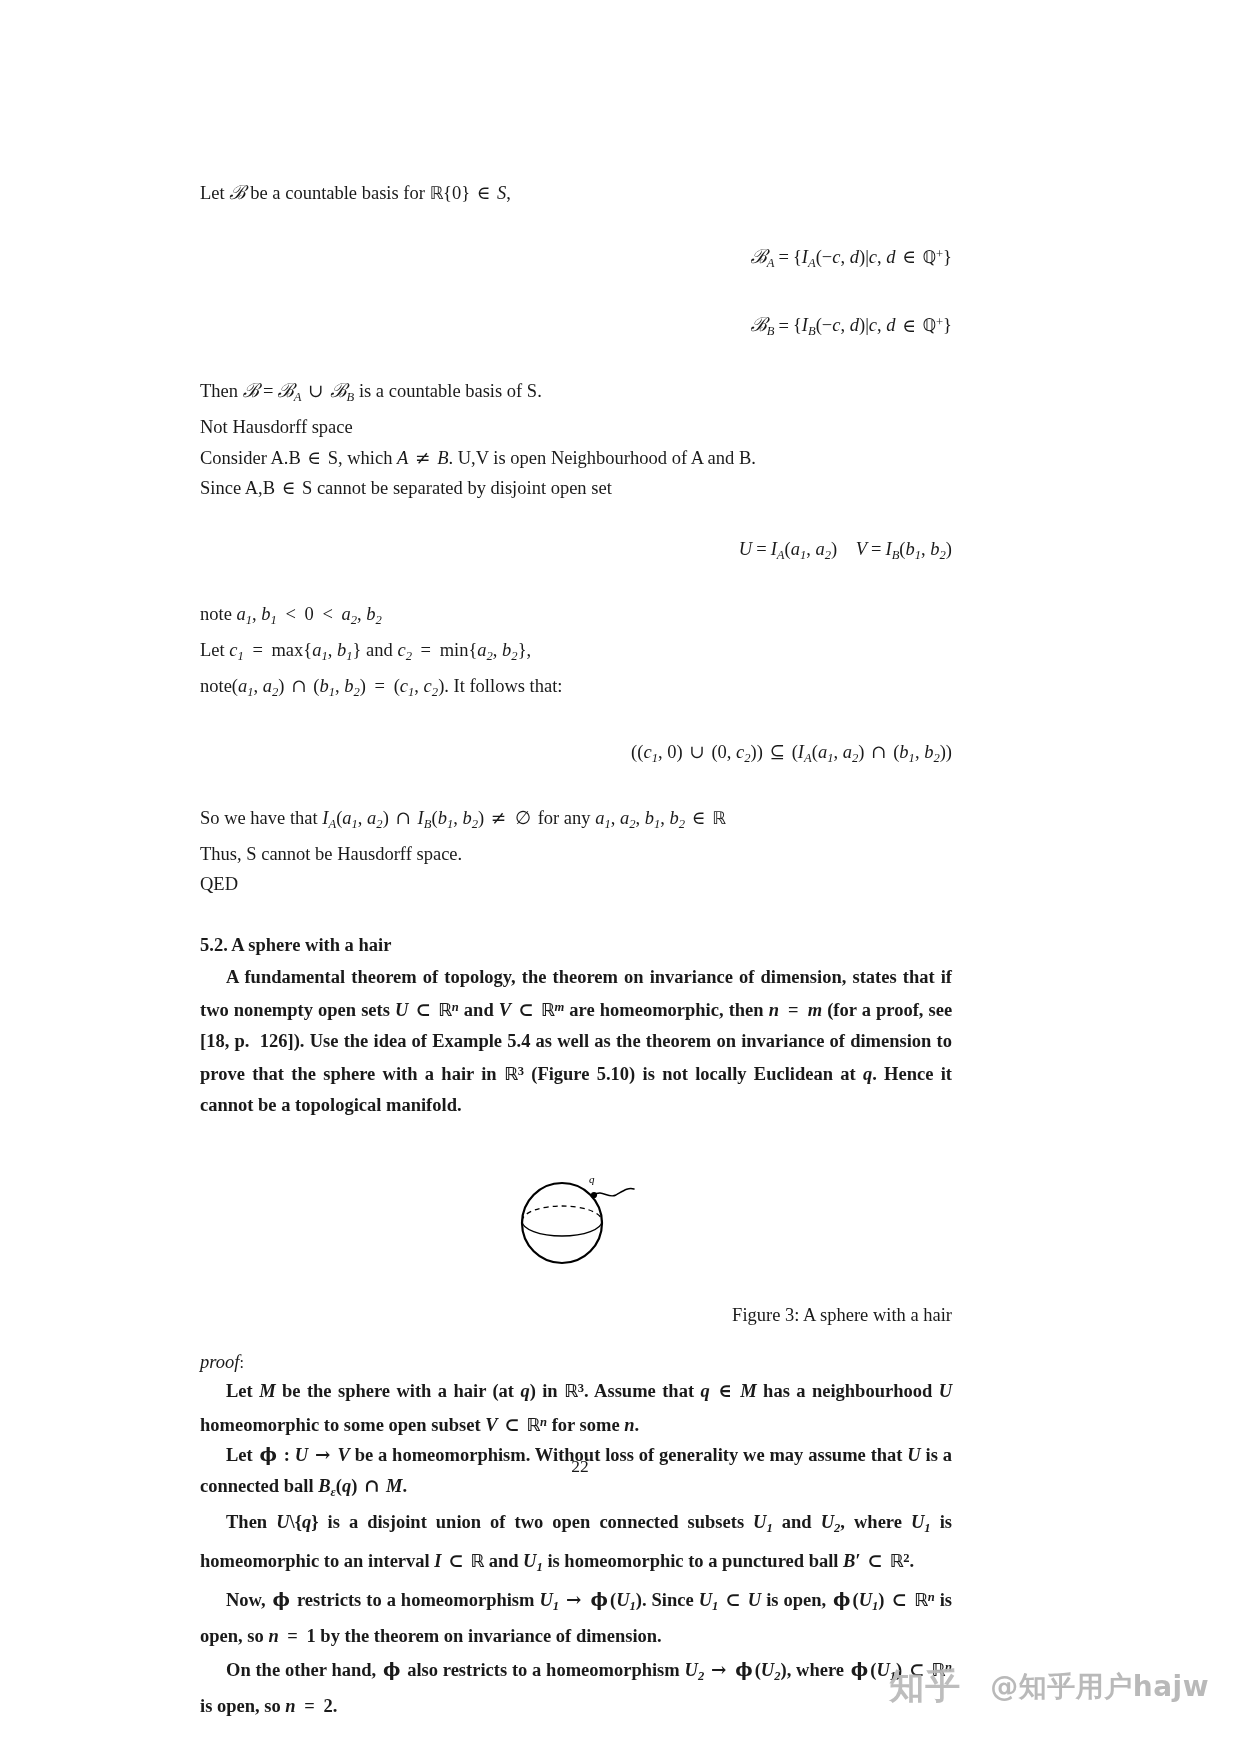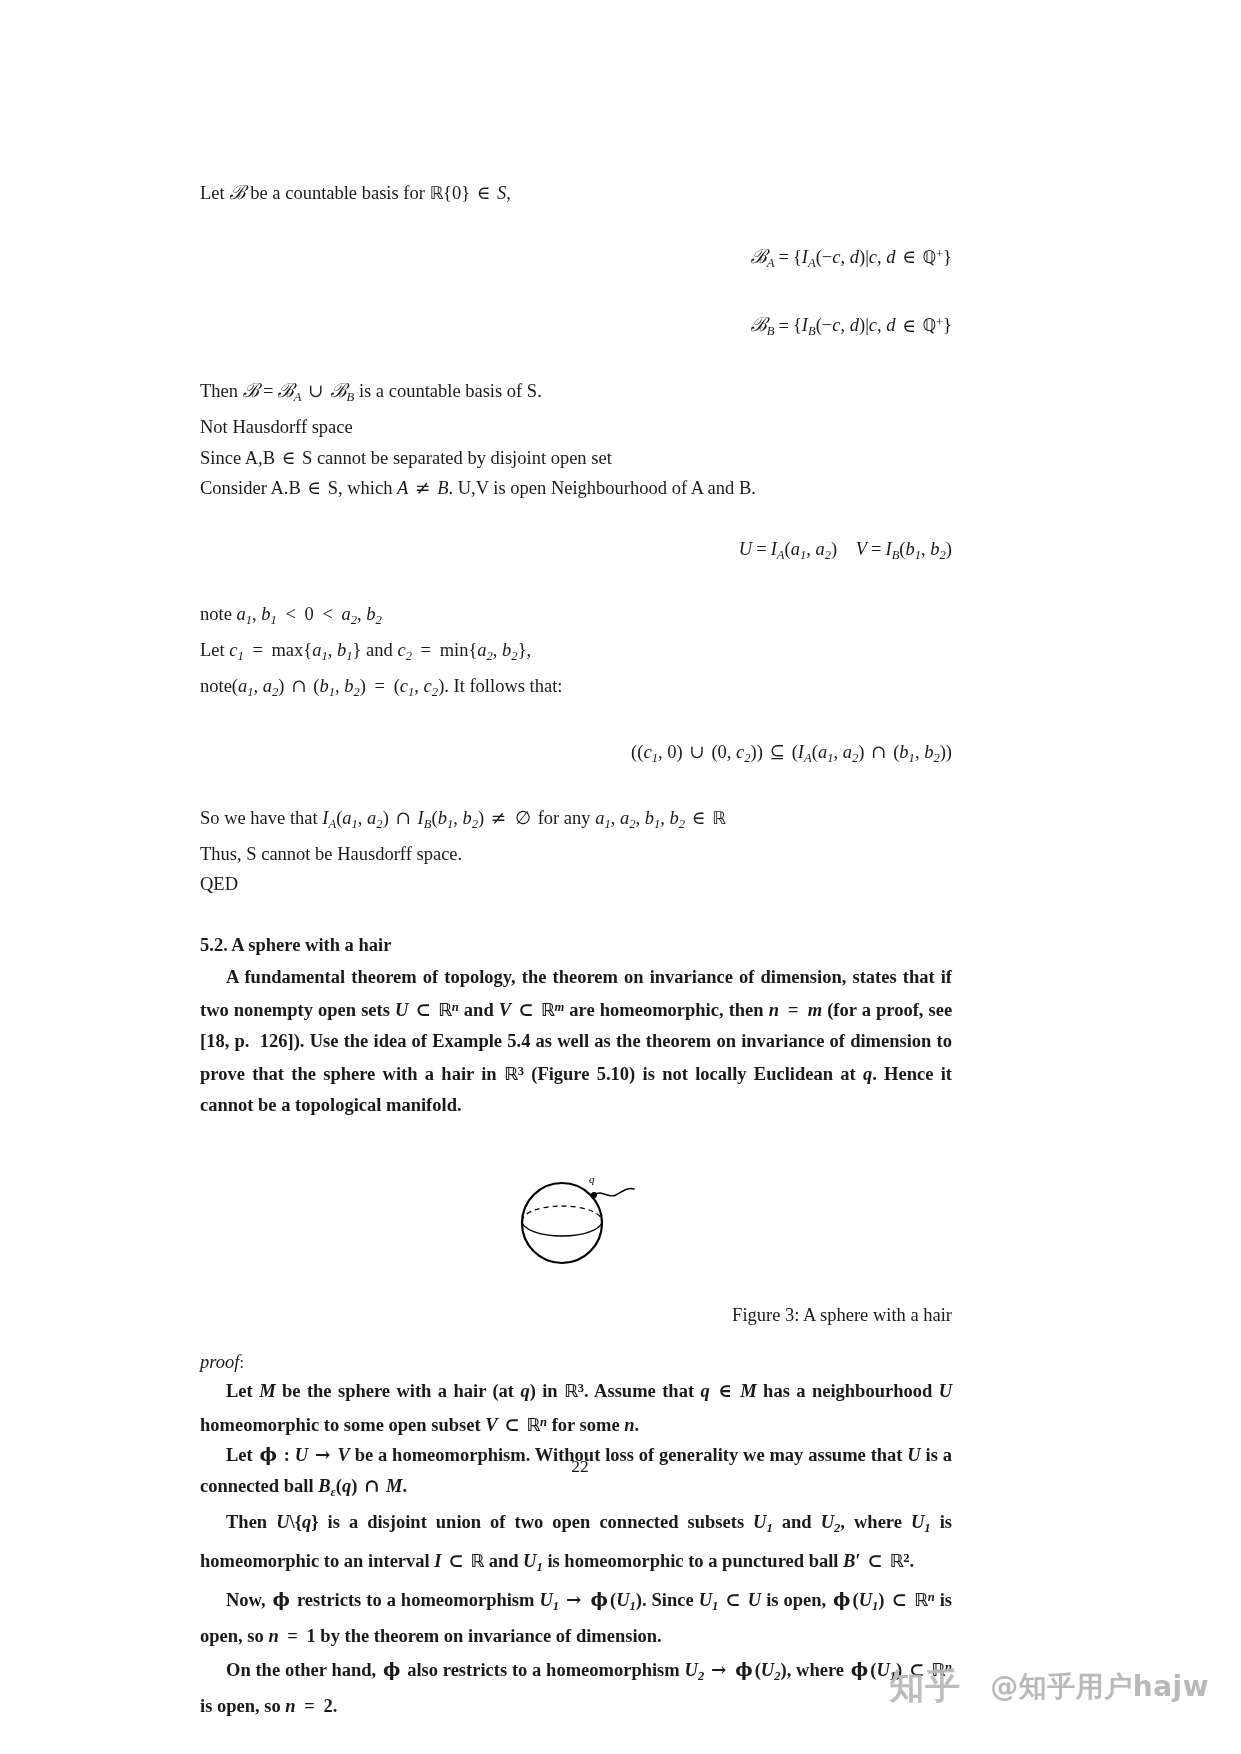--- a/index.html
+++ b/index.html
@@ -160,25 +160,25 @@
       <span class="cal">ℬ</span><sub>B</sub><span class="rel">=</span>{<i>I</i><sub>B</sub>(−<i>c</i>, <i>d</i>)|<i>c</i>, <i>d</i> <span class="sym">∈</span> <span class="bb">ℚ</span><sup>+</sup>}
     </div>
 
     <div class="line">
       Then <span class="cal">ℬ</span><span class="rel">=</span><span class="cal">ℬ</span><sub>A</sub> <span class="sym">∪</span> <span class="cal">ℬ</span><sub>B</sub> is a countable basis of S.
     </div>
 
     <div class="line">Not Hausdorff space</div>
 
     <div class="line">
+      Consider A.B <span class="sym">∈</span> S, which <i>A</i> <span class="sym">≠</span> <i>B</i>. U,V is open Neighbourhood of A and B.
+    </div>
+
+    <div class="line">
       Since A,B <span class="sym">∈</span> S cannot be separated by disjoint open set
-    </div>
-
-    <div class="line">
-      Consider A.B <span class="sym">∈</span> S, which <i>A</i> <span class="sym">≠</span> <i>B</i>. U,V is open Neighbourhood of A and B.
     </div>
 
     <div class="eq gap-top gap-bot">
       <i>U</i><span class="rel">=</span><i>I</i><sub>A</sub>(<i>a</i><sub>1</sub>, <i>a</i><sub>2</sub>)&nbsp;&nbsp;&nbsp;&nbsp;<i>V</i><span class="rel">=</span><i>I</i><sub>B</sub>(<i>b</i><sub>1</sub>, <i>b</i><sub>2</sub>)
     </div>
 
     <div class="line">
       note <i>a</i><sub>1</sub>, <i>b</i><sub>1</sub> <span class="rel">&lt;</span> 0 <span class="rel">&lt;</span> <i>a</i><sub>2</sub>, <i>b</i><sub>2</sub>
     </div>
 

